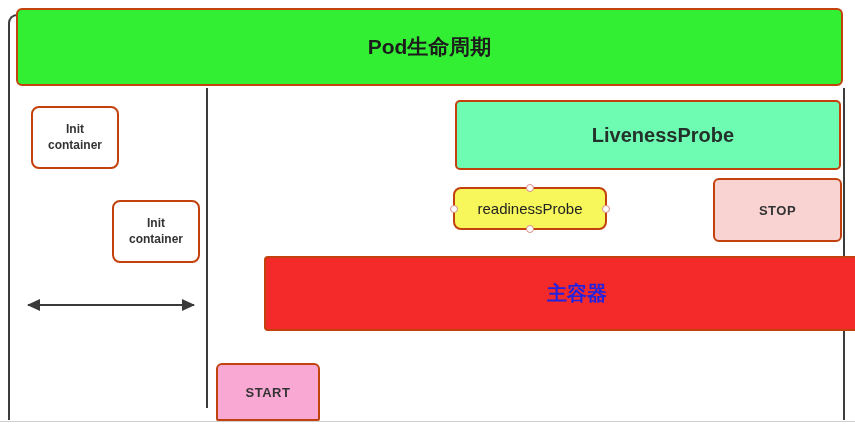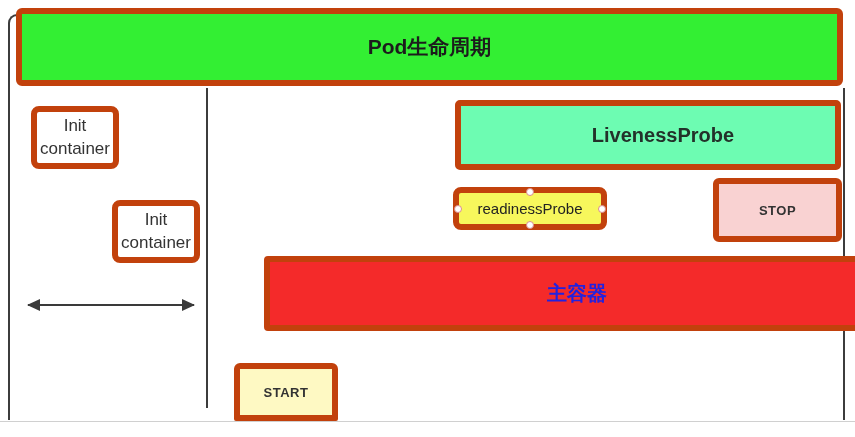--- a/index.html
+++ b/index.html
@@ -1,40 +1,40 @@
 <!DOCTYPE html>
 <html><head>
 <meta charset="utf-8">
 <style>
   html,body{margin:0;padding:0;background:#ffffff;}
   body{font-family:"Liberation Sans","DejaVu Sans",sans-serif;}
   #canvas{position:relative;width:855px;height:437px;background:#fff;overflow:hidden;}
 
-  .node{position:absolute;box-sizing:border-box;border:6px solid #c2410c;
+  .node{position:absolute;box-sizing:border-box;border:2px solid #c2410c;
         display:flex;align-items:center;justify-content:center;text-align:center;}
 
   
   #pod-bracket{position:absolute;left:8px;top:14px;width:14px;height:404px;
         border-left:2px solid #3c3c3c;border-top:2px solid #3c3c3c;
         border-top-left-radius:9px;z-index:0;}
 
   
   #header-node{left:16px;top:8px;width:827px;height:78px;border-radius:6px;z-index:2;}
   #header-node .lbl{font-size:21px;font-weight:bold;color:#1c1c1c;}
 
   
   .vline{position:absolute;width:2px;background:#3c3c3c;z-index:1;}
   #vline-left{left:206px;top:88px;height:320px;}
   #vline-right{left:843px;top:88px;height:332px;}
 
   
   .init-node{width:88px;height:63px;background:#ffffff;border-radius:8px;z-index:2;}
   #init1{left:31px;top:106px;}
   #init2{left:112px;top:200px;}
-  .init-node .lbl{font-size:17px;font-weight:normal;color:#333;line-height:1.3;width:70px;}
+  .init-node .lbl{font-size:12px;font-weight:bold;color:#333;line-height:1.3;width:70px;}
 
   #liveness-node{left:455px;top:100px;width:386px;height:70px;border-radius:5px;z-index:2;padding-left:30px;}
   #liveness-node .lbl{font-size:20px;font-weight:bold;color:#23312a;}
 
   #readiness-node{left:453px;top:187px;width:154px;height:43px;border-radius:8px;z-index:3;}
   #readiness-node .lbl{font-size:15px;color:#222;}
   .dot{position:absolute;width:8px;height:8px;border-radius:50%;
        background:#fff;border:1px solid #d98a8a;box-sizing:border-box;z-index:4;}
   .dot-top{left:calc(50% - 4px);top:-5px;}
   .dot-bottom{left:calc(50% - 4px);bottom:-5px;}
@@ -102,19 +102,19 @@
 
   <div class="node" id="main-node" style="background: rgb(244, 42, 42);">
     <span class="lbl" id="main-label" style="color: rgb(34, 34, 224);">主容器</span>
   </div>
 
   <div id="duration-arrow">
     <span class="head head-left"></span>
     <span class="head head-right"></span>
   </div>
 
-  <div class="node" id="start-node" style="background: #fef9c3; margin-left: 18px;">
+  <div class="node" id="start-node" style="background: #f9a8d4;">
     <span class="lbl">START</span>
   </div>
 
   <div id="canvas-bottom-line"></div>
 
 </div>
 
 </body></html>

